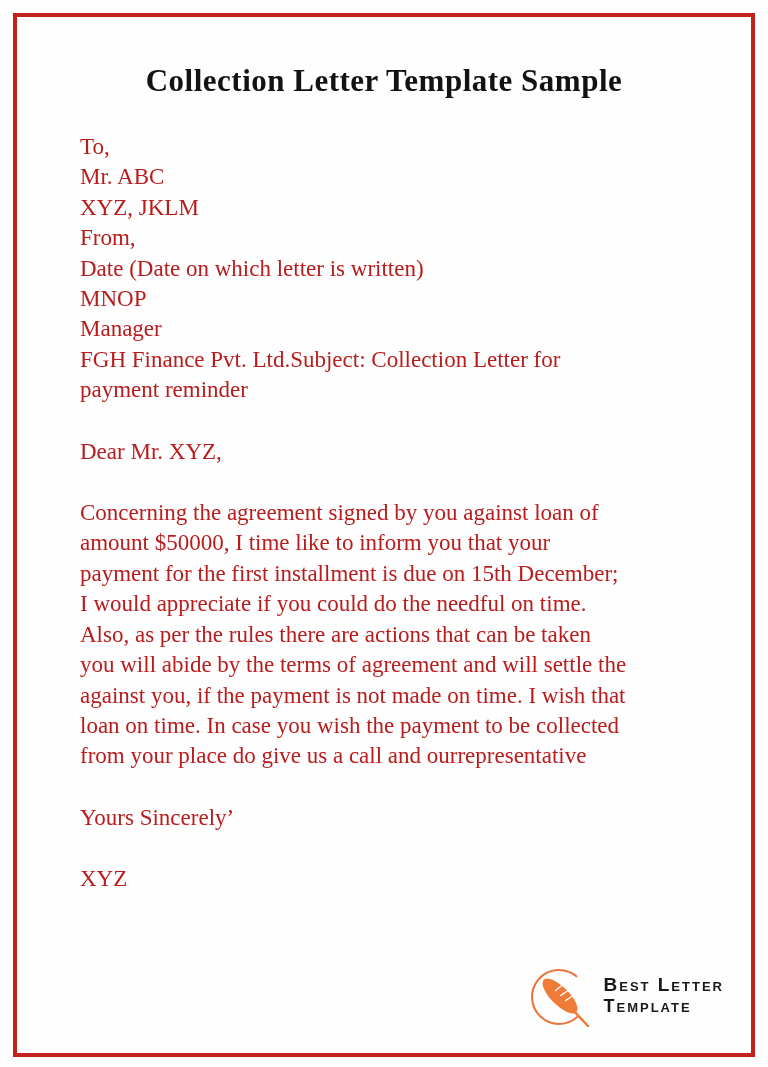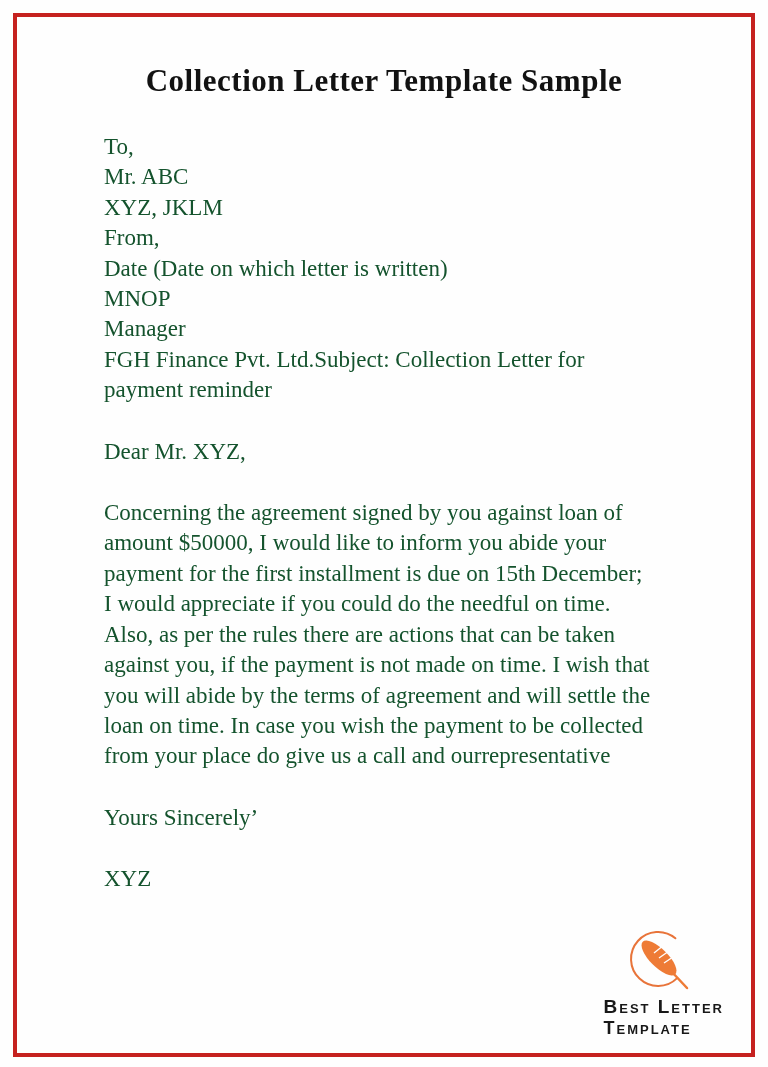--- a/index.html
+++ b/index.html
@@ -28,38 +28,37 @@
   .page-title {
     margin: 62px 40px 0 40px;
     text-align: center;
     font-size: 31px;
     font-weight: bold;
     line-height: 38px;
     letter-spacing: 0.5px;
     color: #121212;
   }
   .letter {
-    margin: 32px 70px 0 104px;
+    margin: 32px 70px 0 80px;
     font-size: 23px;
     line-height: 30.4px;
-    color: #14532d;
+    color: #b91c1c;
   }
   .block {
     margin: 0 0 31px 0;
   }
   .block:last-child {
     margin-bottom: 0;
   }
   .logo {
     position: absolute;
     right: 44px;
-    bottom: 22px;
+    bottom: 32px;
     display: flex;
     align-items: center;
-    flex-direction: column;
   }
   .logo-icon {
     width: 70px;
     height: 72px;
     flex: 0 0 auto;
     margin-right: 6px;
   }
   .logo-text {
     font-family: "Liberation Sans", "DejaVu Sans", sans-serif;
     font-weight: bold;
@@ -94,26 +93,26 @@
         <div>From,</div>
         <div>Date (Date on which letter is written)</div>
         <div>MNOP</div>
         <div>Manager</div>
         <div>FGH Finance Pvt. Ltd.Subject: Collection Letter for</div>
         <div>payment reminder</div>
       </div>
     <div class="block">Dear Mr. XYZ,</div>
     <div class="block">
         <div>Concerning the agreement signed by you against loan of</div>
-        <div>amount $50000, I would like to inform you abide your</div>
+        <div>amount $50000, I time like to inform you that your</div>
         <div>payment for the first installment is due on 15th December;</div>
         <div>I would appreciate if you could do the needful on time.</div>
         <div>Also, as per the rules there are actions that can be taken</div>
+        <div>you will abide by the terms of agreement and will settle the</div>
         <div>against you, if the payment is not made on time. I wish that</div>
-        <div>you will abide by the terms of agreement and will settle the</div>
         <div>loan on time. In case you wish the payment to be collected</div>
         <div>from your place do give us a call and ourrepresentative</div>
       </div>
     <div class="block">Yours Sincerely’</div>
     <div class="block">XYZ</div>
   </div>
 
   <div class="logo">
     <svg class="logo-icon" viewBox="0 0 70 72" aria-hidden="true">
 

